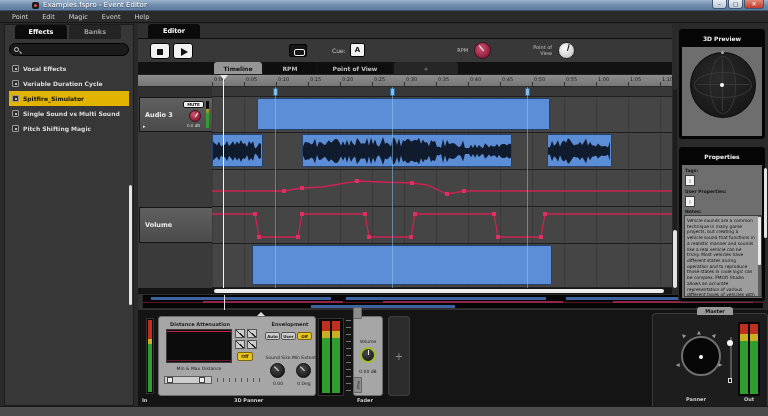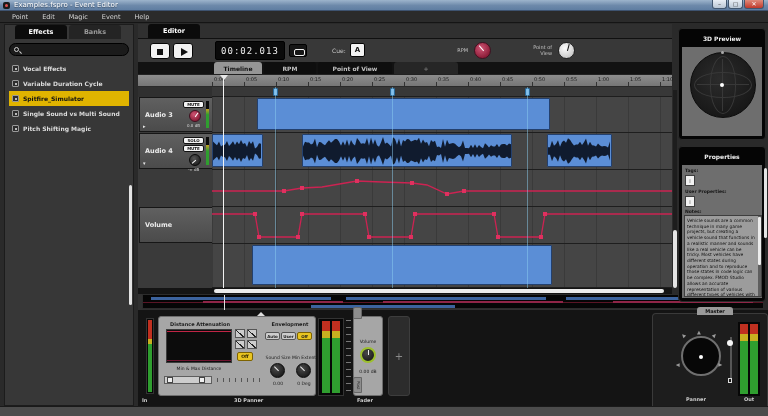--- a/index.html
+++ b/index.html
@@ -3,21 +3,21 @@
 <meta charset="utf-8">
 <style>
   * { margin:0; padding:0; box-sizing:border-box; }
   html,body { width:768px; height:416px; overflow:hidden; }
   body { background:#2a2a2a; font-family:"DejaVu Sans", sans-serif; position:relative; }
   .abs { position:absolute; }
 
   
   .titlebar { left:0; top:0; width:768px; height:11px;
     background:linear-gradient(#9db4cc, #6d89aa 55%, #5f7ea2); border-bottom:1px solid #3e5370;
-    display:flex; align-items:center; }
+    display:flex; align-items:center;padding-left:29px; }
   .app-icon { width:7px; height:7px; margin:0 4px 0 3px; background:#1a1a1a; border-radius:2px; position:relative; }
   .app-icon::after { content:''; position:absolute; left:2px; top:2px; width:3px; height:3px; background:#e05050; border-radius:50%; }
   .title-text { font-size:7px; color:#fff; text-shadow:0 1px 1px rgba(0,0,0,.4); white-space:nowrap; }
   .winbtns { position:absolute; right:4px; top:0; display:flex; }
   .winbtn { width:15px; height:9px; border:1px solid #42576f; border-top:none; border-radius:0 0 3px 3px;
     background:linear-gradient(#e8eef5,#b9c6d4); margin-left:1px; color:#333; font-size:6px; line-height:8px; text-align:center; }
   .winbtn.close { width:20px; background:linear-gradient(#e08a7a,#c0392b); color:#fff; }
 
   .menubar { left:0; top:11px; width:768px; height:12px; background:#2b2b2b; border-bottom:1px solid #151515;
     display:flex; align-items:center; padding-left:5px; }
@@ -221,21 +221,20 @@
 <div class="abs editor-bg"></div>
 <div class="abs editor-tab">Editor</div>
 
 <div class="abs transport">
   <div class="tbtn" style="left:12px;">
       <div class="glyph-stop"></div>
     </div>
   <div class="tbtn" style="left:35px;">
       <div class="glyph-play"></div>
     </div>
-  <div class="timedisp">00:02.013</div>
   <div class="snapbtn"></div>
   <div class="cue-label" style="left:194px; top:8px;">Cue:</div>
   <div class="cuebtn">A</div>
   <div class="small-label" style="left:300px; top:9px; width:30px;">RPM</div>
   <div class="knob knob-red" style="left:336px; top:3px; width:17px; height:17px;">
       <div class="ptr" style="transform:rotate(-40deg);"></div>
     </div>
   <div class="small-label" style="left:382px; top:6px; width:32px; white-space:pre-line;">Point of
 View</div>
   <div class="knob knob-light" style="left:420px; top:3px; width:17px; height:17px;">
@@ -292,31 +291,20 @@
       <div class="thead" style="top: 0px; height: 35px;">
         <div class="tname">Audio 3</div>
         <div class="tbtn-pill" style="top: 3px;">MUTE</div>
         <div class="knob knob-red" style="right: 17px; top: 12px; width: 12px; height: 12px;">
           <div class="ptr" style="transform: rotate(35deg);"></div>
         </div>
         <div class="db" style="top: 25px;">0.0 dB</div>
         <div class="arrow">▸</div>
         <div class="hmeter"></div>
       </div>
-      <div class="thead" style="top: 36px; height: 36px;">
-        <div class="tname">Audio 4</div>
-        <div class="tbtn-pill" style="top: 3px;">SOLO</div>
-        <div class="tbtn-pill" style="top: 11px;">MUTE</div>
-        <div class="knob knob-dark" style="right: 17px; top: 20px; width: 12px; height: 12px;">
-          <div class="ptr" style="transform: rotate(-130deg);"></div>
-        </div>
-        <div class="db" style="top: 33px;">-∞ dB</div>
-        <div class="arrow">▾</div>
-        <div class="hmeter"></div>
-      </div>
       <div class="thead" style="top: 110px; height: 36px;">
         <div class="tname">Volume</div>
       </div>
     </div>
   <div class="lanes-col" id="lanesCol">
       <div class="lane" style="top: 0px; height: 36px;">
         <div class="clip" style="left: 45px; width: 293px;"></div>
       </div>
       <div class="lane" style="top: 36px; height: 37px;">
         <div class="clip" style="left: 0px; width: 51px;">

